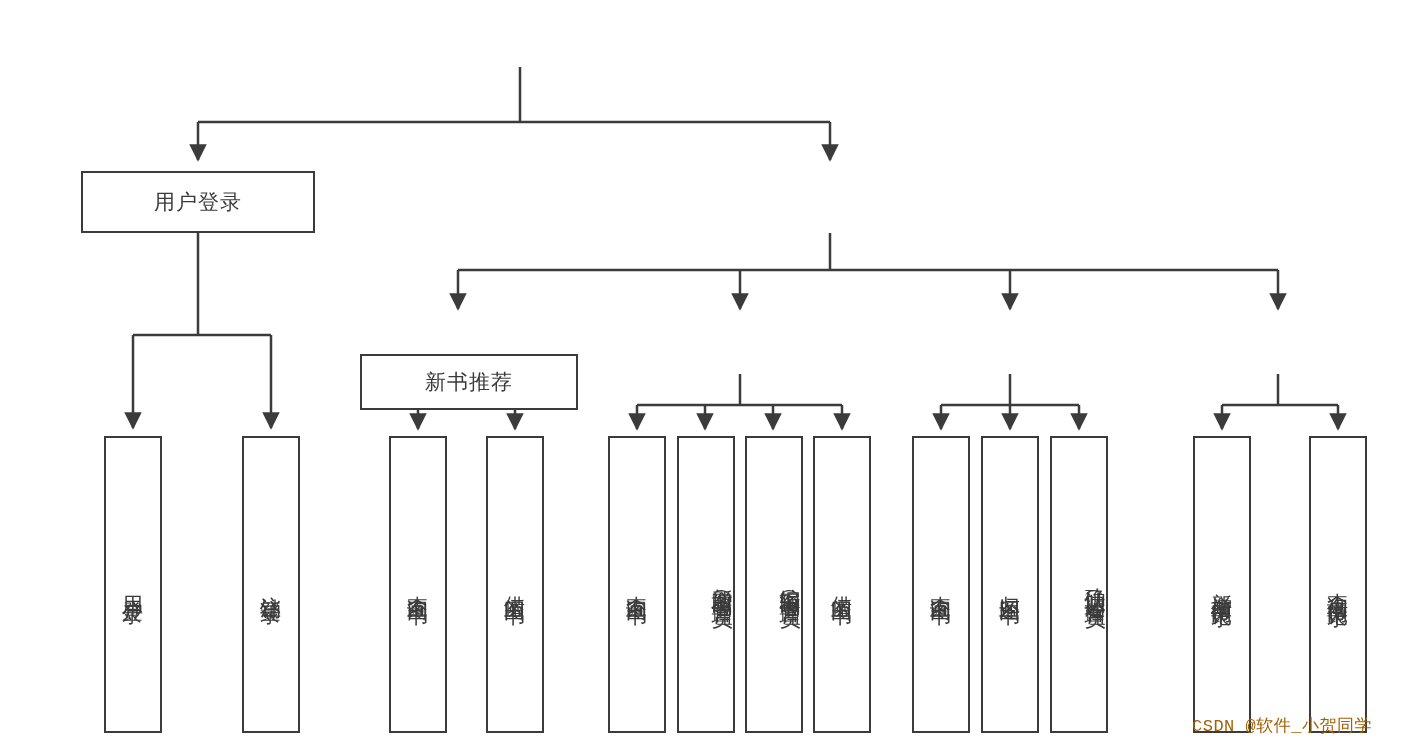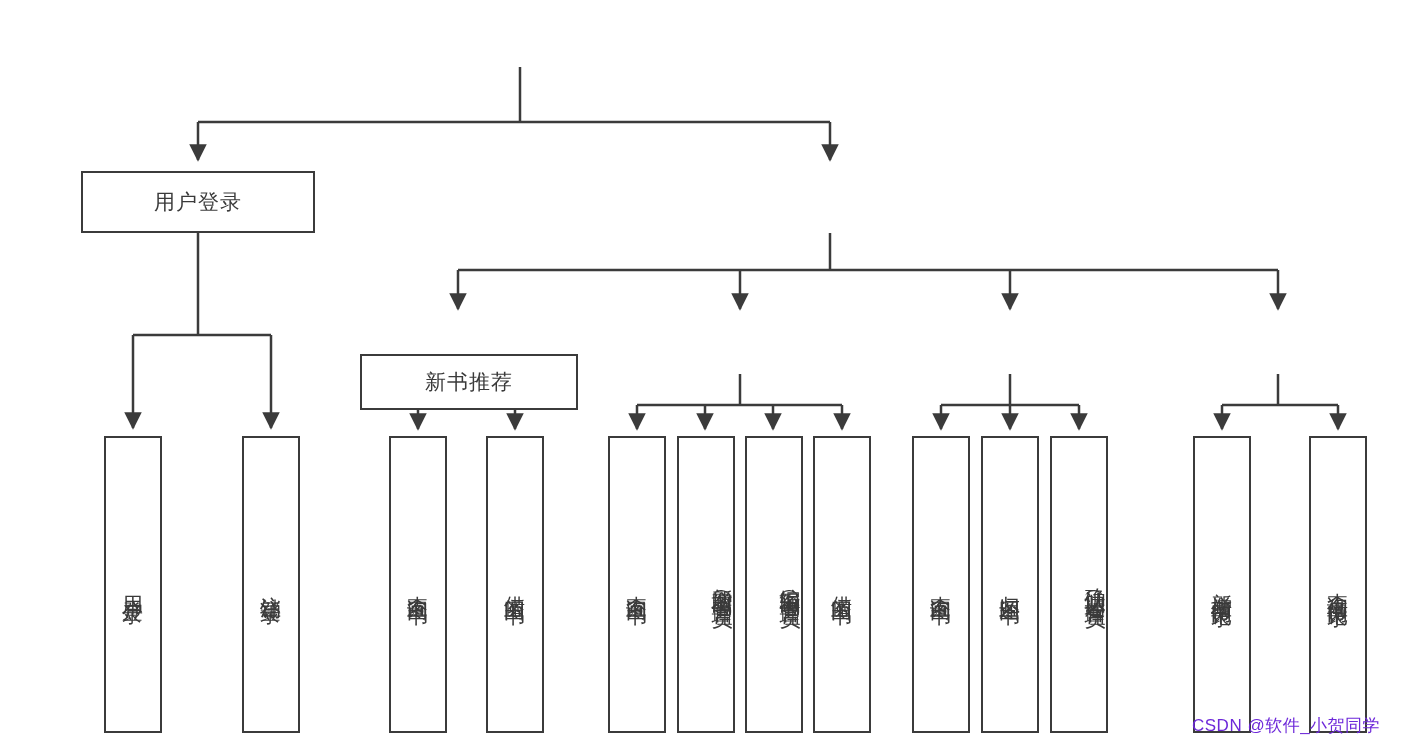--- a/index.html
+++ b/index.html
@@ -54,23 +54,24 @@
   }
   .node .label {
     display: block;
     white-space: nowrap;
   }
   #watermark {
     position: absolute;
     left: 1192px;
     top: 714px;
     font-size: 17px;
-    color: #6d28d9;
+    color: #a16207;
     white-space: nowrap;
     letter-spacing: 0.5px;
+    font-family: Liberation Mono, monospace;
   }
 </style>
 </head>
 <body>
 
 <div id="canvas">
 
   <svg id="edges" viewBox="0 0 1405 747" xmlns="http://www.w3.org/2000/svg">
     <defs>
       <marker id="arrow" viewBox="0 0 10 10" refX="9" refY="5" markerWidth="7" markerHeight="7" orient="auto-start-reverse">

